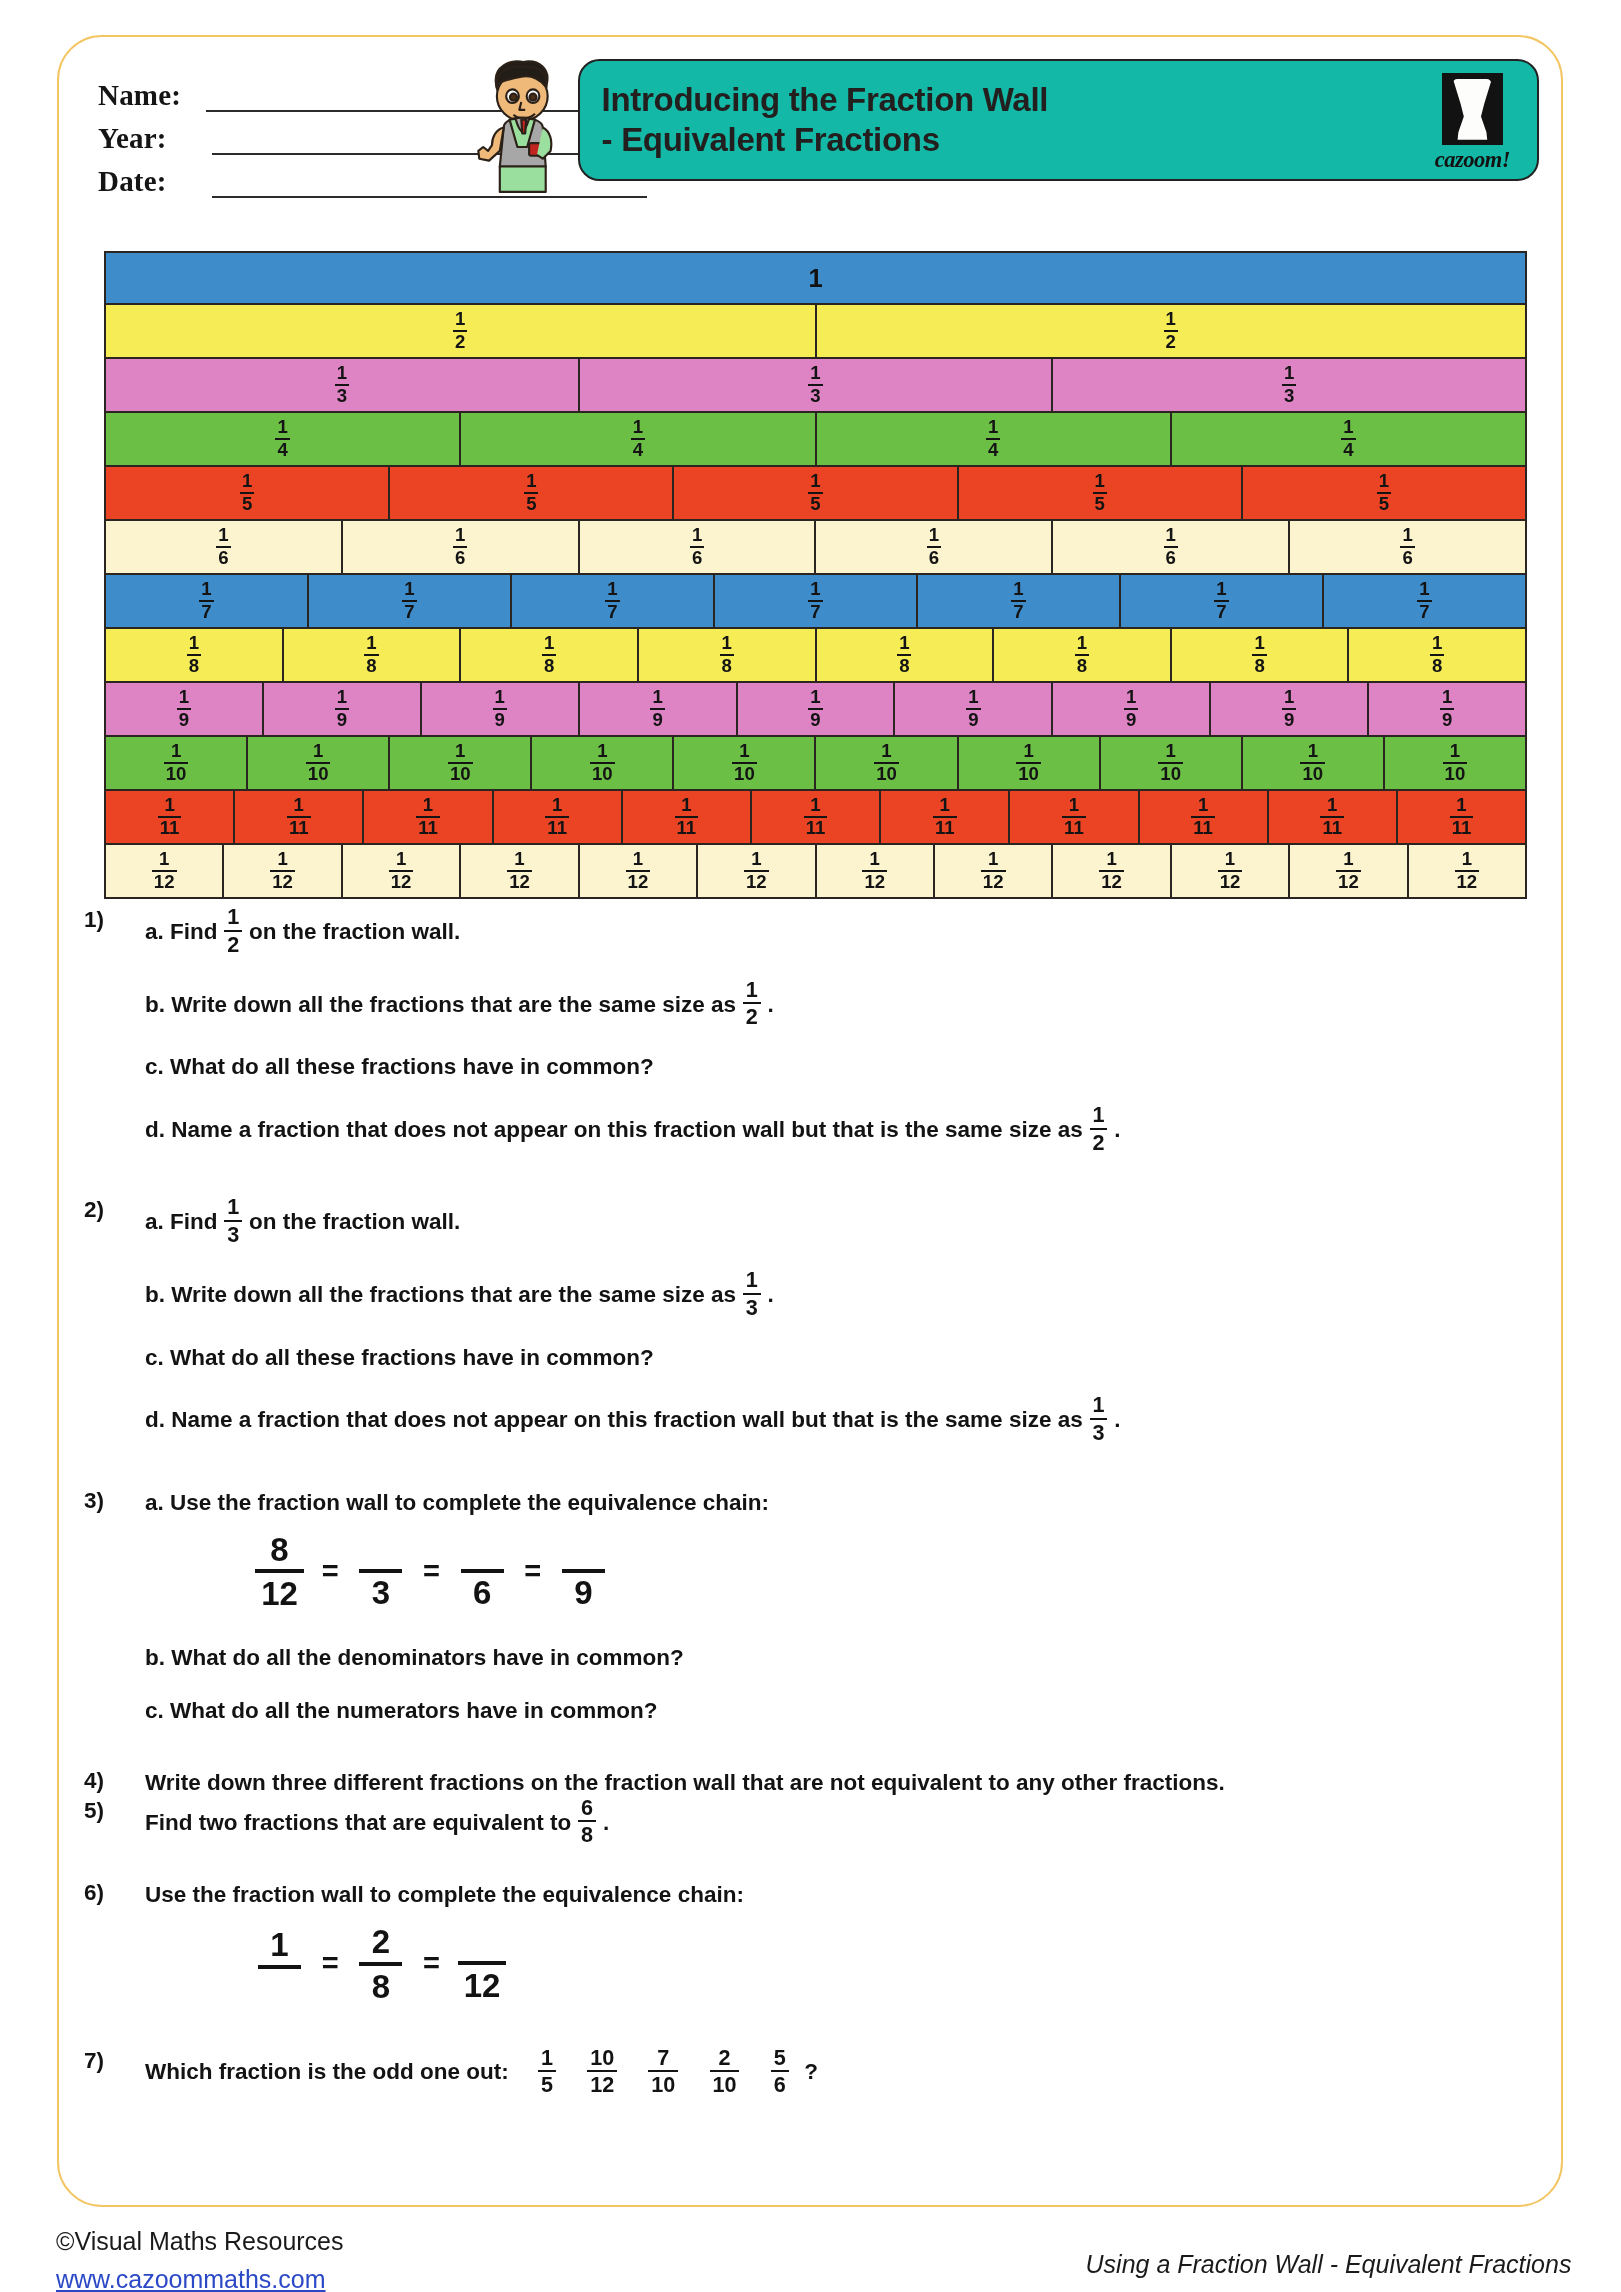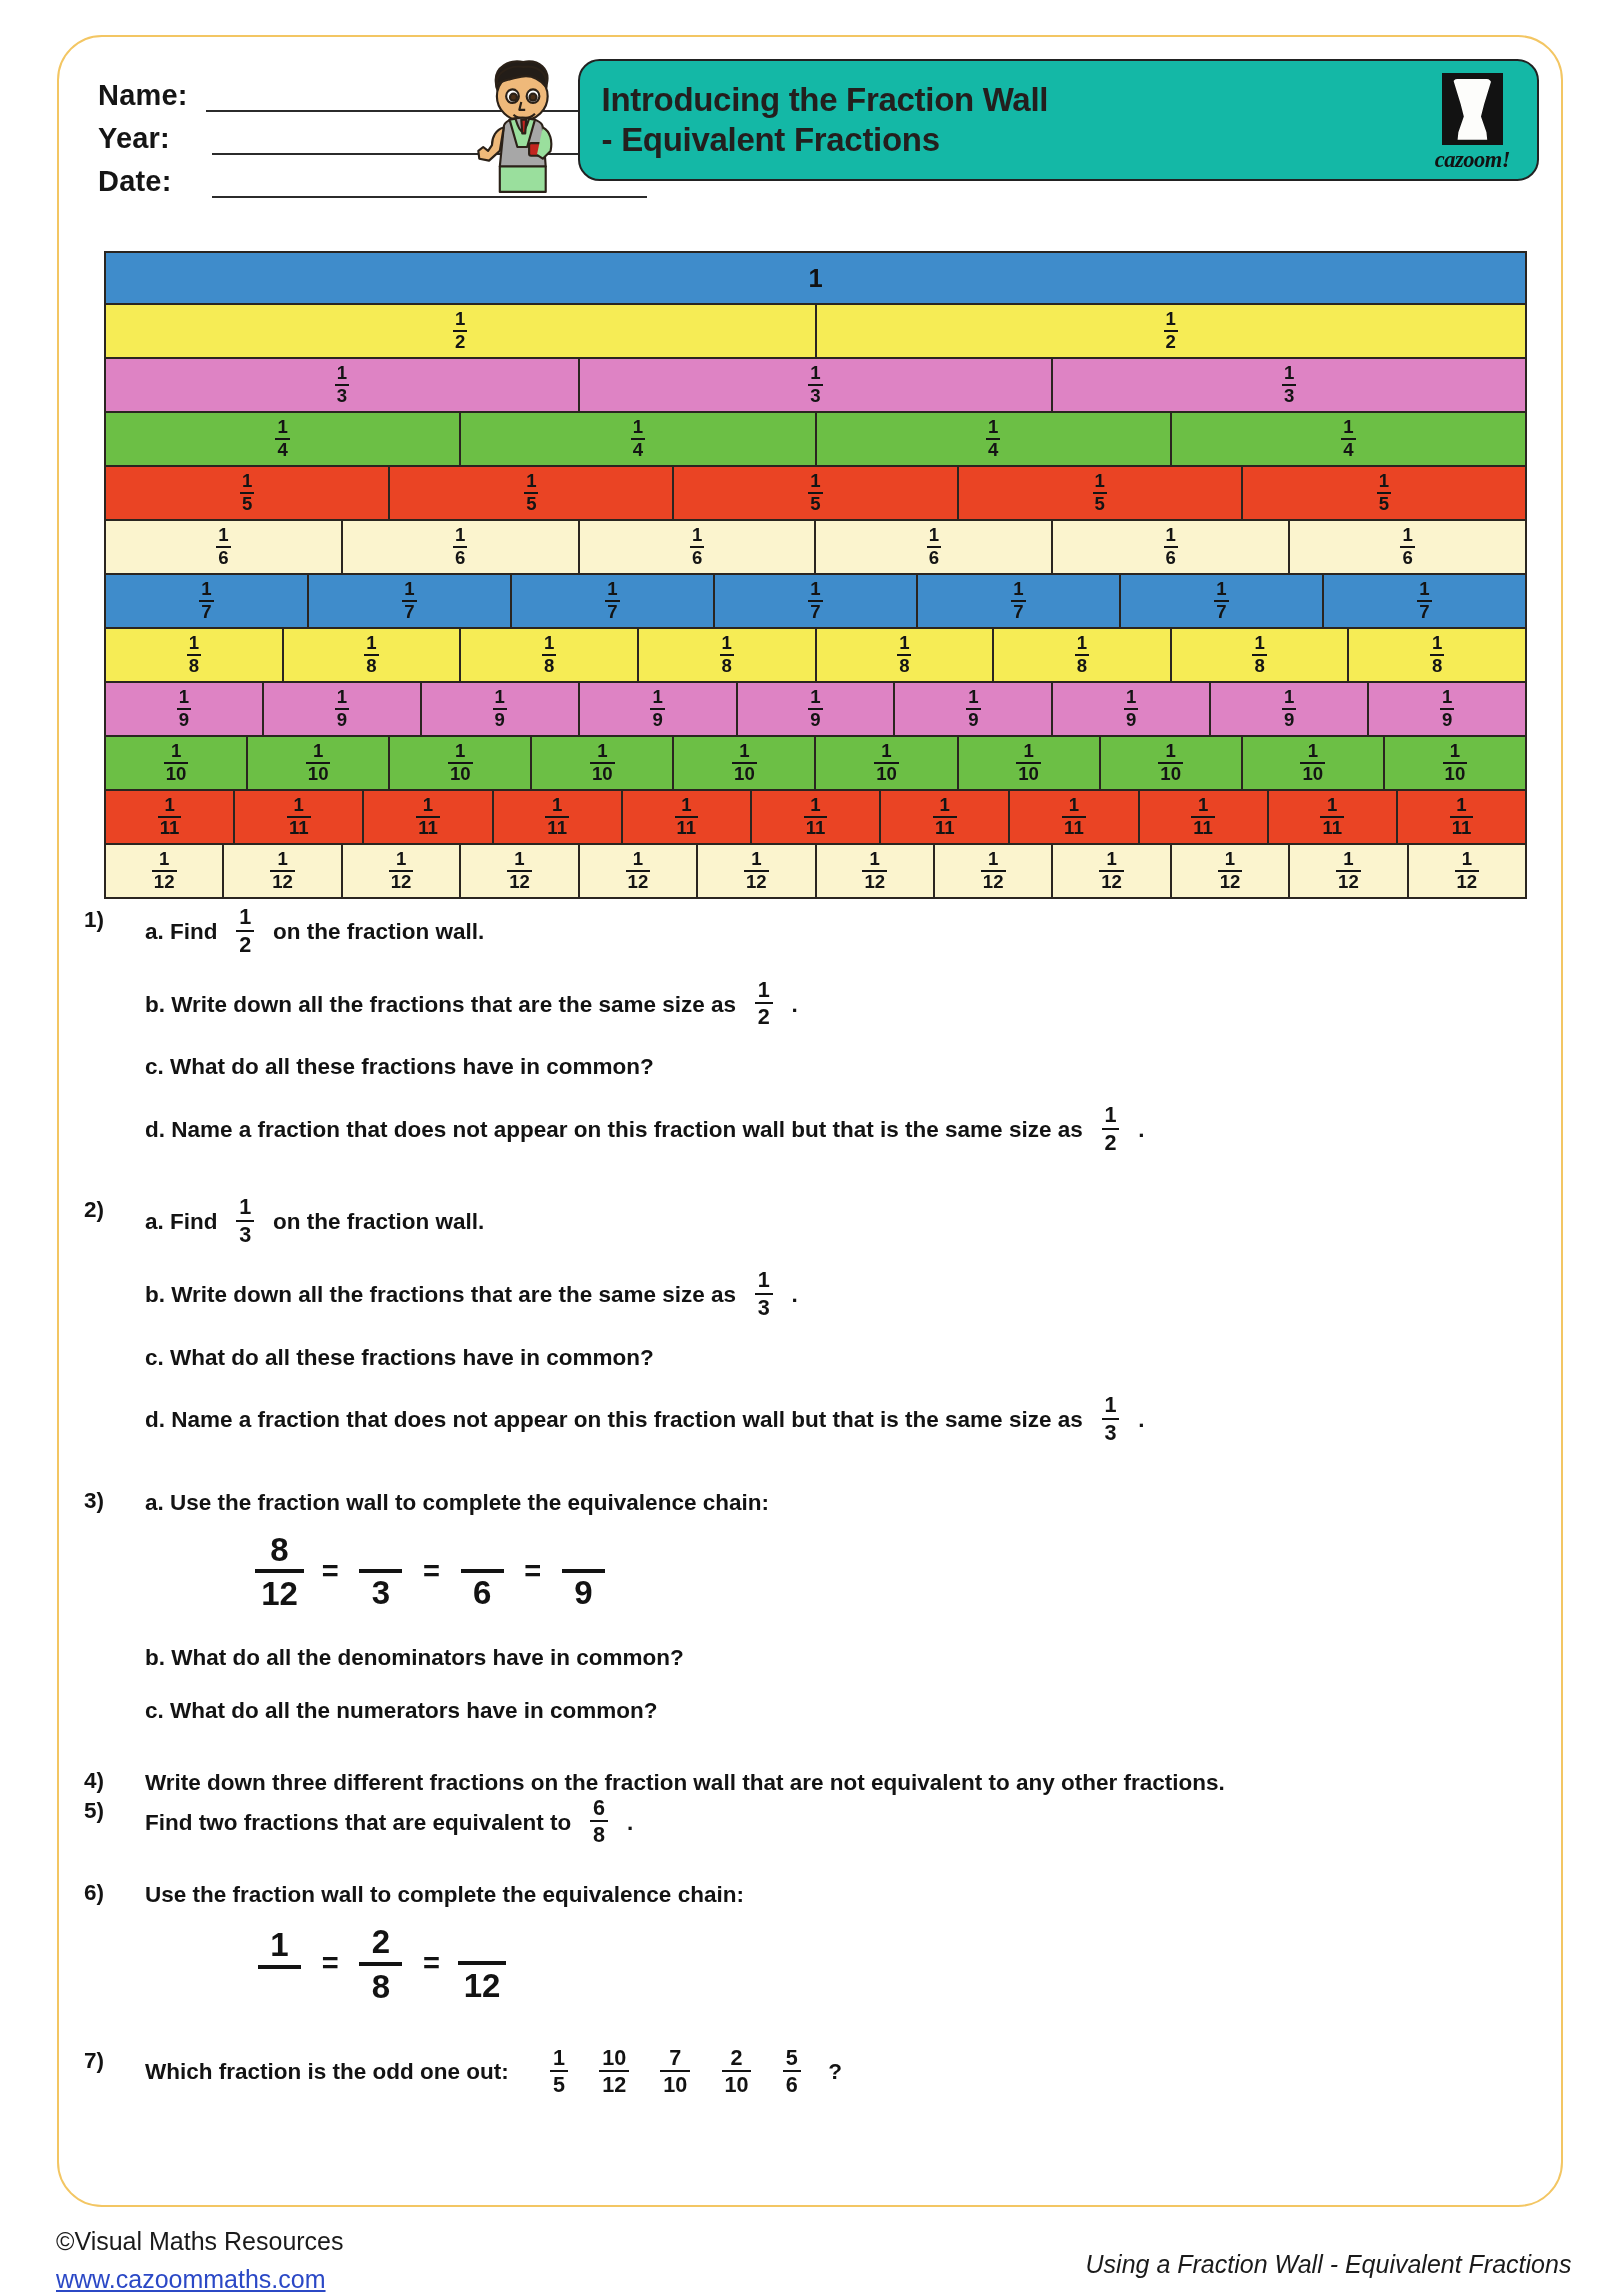--- a/index.html
+++ b/index.html
@@ -17,21 +17,21 @@
     left: 57px; top: 35px;
     width: 1506px; height: 2172px;
     border: 2.9px solid #f3c663;
     border-radius: 45px;
     pointer-events: none;
   }
 
   
   .header { position: absolute; left: 98px; top: 59px; width: 1441px; height: 157px; }
   .fieldlist { position:absolute; left:0; top:9.8px; width: 549px; }
-  .fieldrow { display:flex; align-items:flex-end; height: 43px; }
+  .fieldrow { display:flex; align-items:flex-end; height: 43px; font-family: Liberation Serif, serif; }
   .fieldlabel {
     font-size: 29px; font-weight: bold; color:#151515;
     width: 108px; letter-spacing:0.2px;
   }
   .fieldline { flex:1; border-bottom: 2.9px solid #2b2b2b; height: 29px; margin-left: 5.9px; }
   .fieldrow.name .fieldline { margin-left: 0; }
 
   
   .boy { position:absolute; left: 351px; top: -2px; width: 127px; height: 137px; }
 
@@ -83,21 +83,21 @@
         font-weight:bold; color:#141414; font-size: 18.6px; }
   .fr .num { display:block; padding: 0 2px 1px; }
   .fr .den { display:block; border-top: 2px solid #141414; padding: 1px 2px 0; }
   .one { font-size: 25.5px; font-weight:bold; color:#111; }
 
   
   .questions { position:absolute; left: 84px; top: 907px; width: 1470px; }
   .q { display:flex; font-size: 22.5px; font-weight: bold; color:#131313; }
   .qnum { width: 61px; flex: none; }
   .qbody { flex: 1; }
-  .qline { display:flex; align-items:center; flex-wrap:wrap; line-height:1.3;gap:12px; }
+  .qline { display:flex; align-items:center; flex-wrap:wrap; line-height:1.3; }
   .sp { margin-bottom: 33px; }
   .sp-s { margin-bottom: 23.5px; }
   .sp-l { margin-bottom: 43px; }
 
   
   .ifr { display:inline-flex; flex-direction:column; align-items:center;
          line-height:1; margin: 0 6.9px; vertical-align: middle;
          font-weight:bold; font-size: 21.6px; position:relative; top:-1px; }
   .ifr .n { padding: 0 2.9px 2px; }
   .ifr .d { border-top: 2.9px solid #131313; padding: 2px 2.9px 0; }

